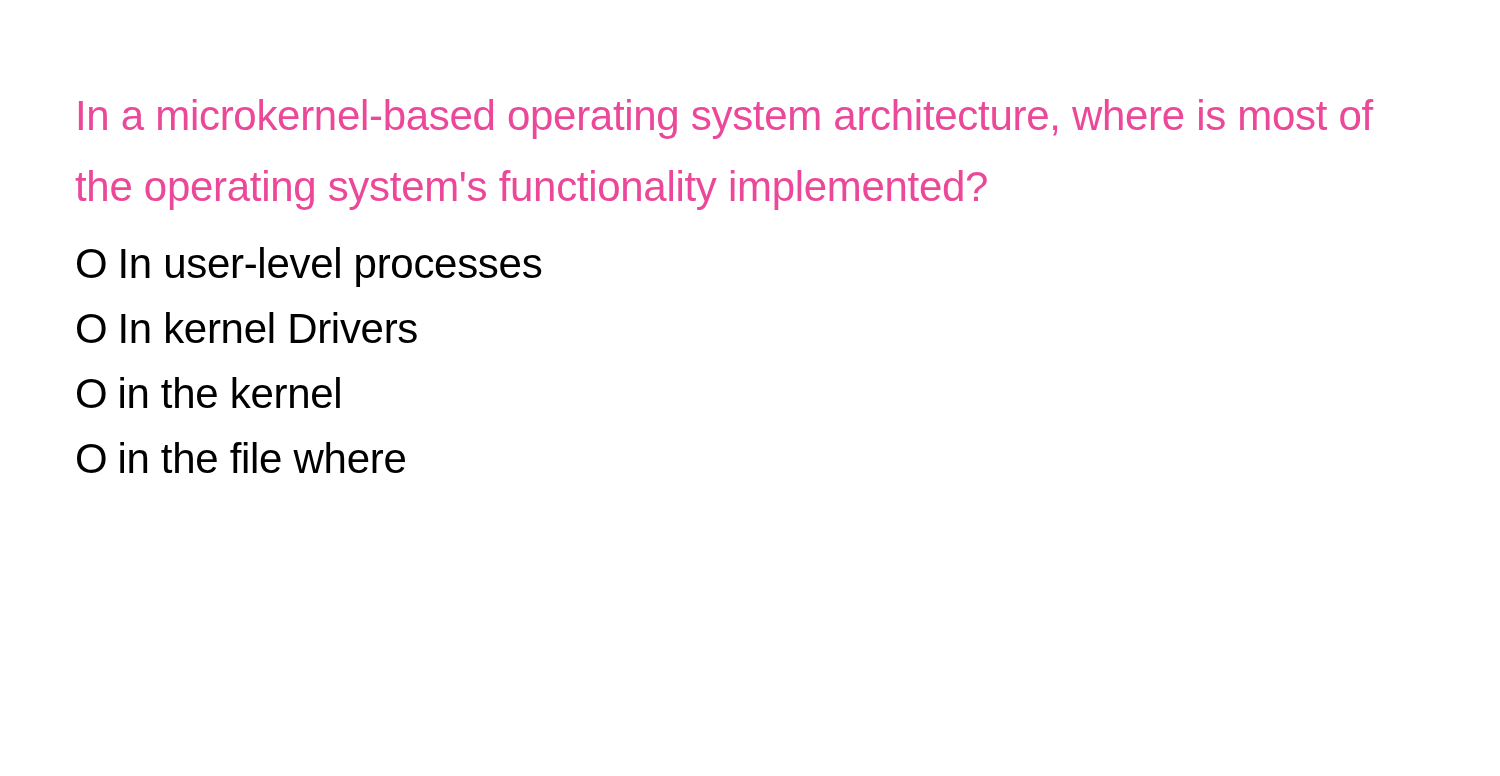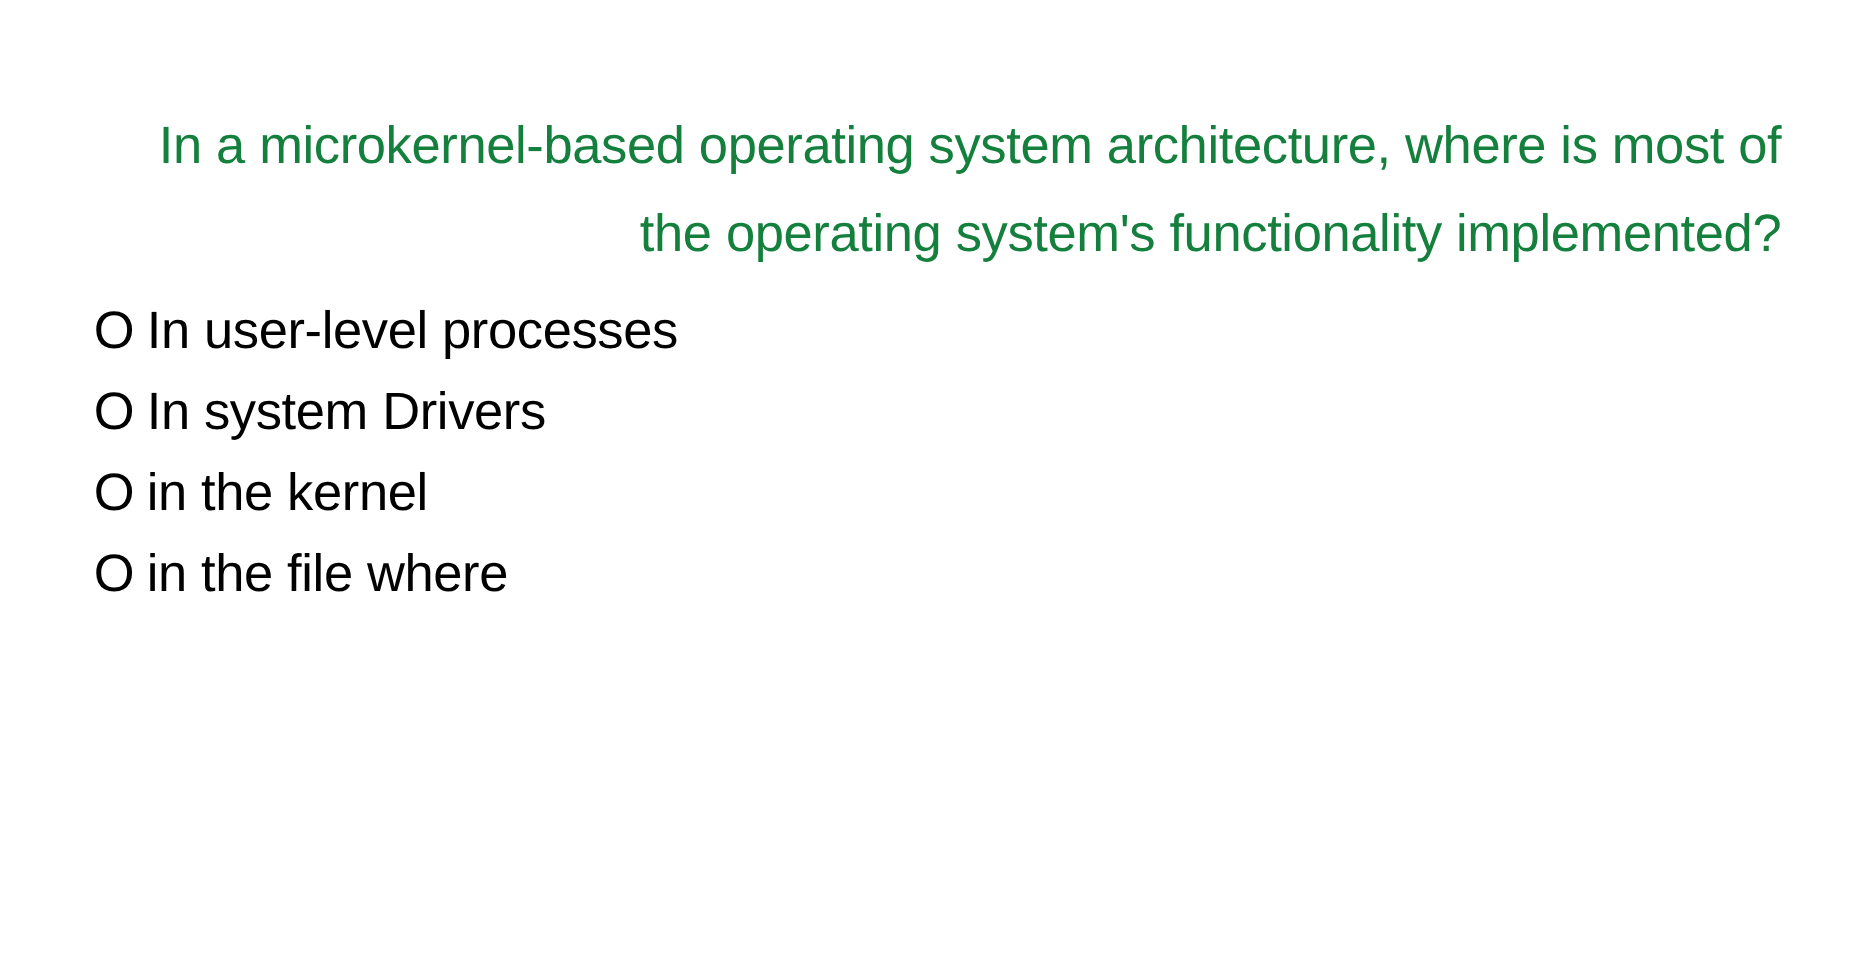--- a/index.html
+++ b/index.html
@@ -10,25 +10,24 @@
     body {
       width: 1500px;
       height: 776px;
       background: #ffffff;
       font-family: -apple-system, BlinkMacSystemFont, "Segoe UI", Helvetica, Arial, sans-serif;
       padding: 80px 75px;
     }
     .question-text {
       font-size: 42px;
       line-height: 1.7;
-      color: #15803d;
+      color: #ec4899;
       font-weight: 400;
       margin-bottom: 8px;
       letter-spacing: -0.3px;
-      text-align: right;
     }
     .options-container {
       display: flex;
       flex-direction: column;
     }
     .option-row {
       display: flex;
       align-items: center;
       font-size: 42px;
       line-height: 1.55;
@@ -45,21 +44,21 @@
 
 <div class="question-container">
   <div class="question-text">In a microkernel-based operating system architecture, where is most of the operating system's functionality implemented?</div>
   <div class="options-container">
     <div class="option-row">
       <span class="radio-marker">O</span>
       <span>In user-level processes</span>
     </div>
     <div class="option-row">
       <span class="radio-marker">O</span>
-      <span>In system Drivers</span>
+      <span>In kernel Drivers</span>
     </div>
     <div class="option-row">
       <span class="radio-marker">O</span>
       <span>in the kernel</span>
     </div>
     <div class="option-row">
       <span class="radio-marker">O</span>
       <span>in the file where</span>
     </div>
   </div>

